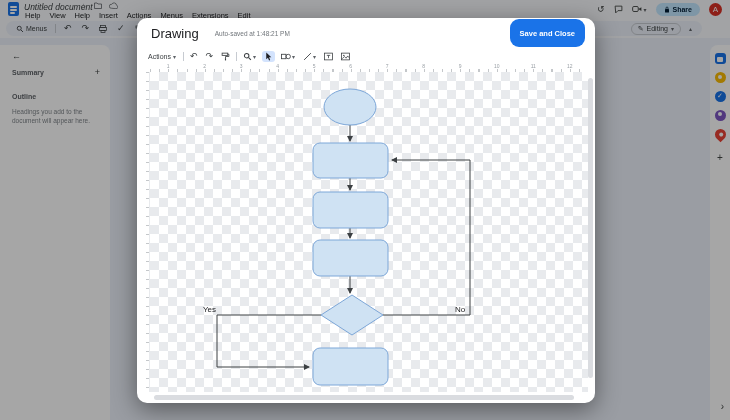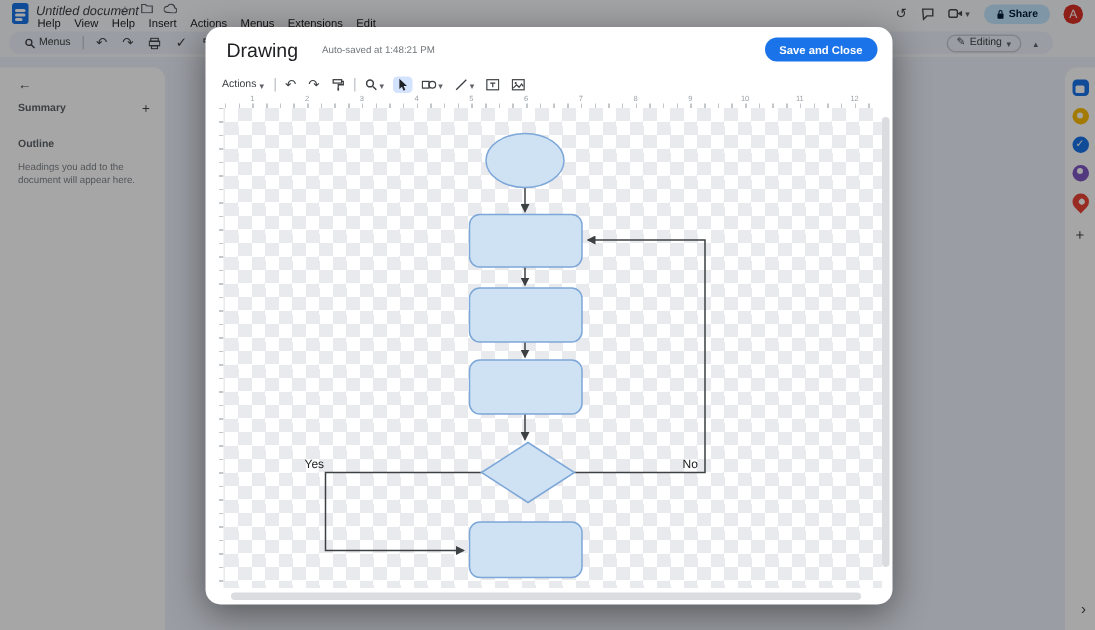--- a/index.html
+++ b/index.html
@@ -48,21 +48,21 @@
   .corner-chevron{position:absolute;right:6px;bottom:8px;font-size:10px;color:#444746;}
 
   
   .scrim{position:absolute;inset:0;background:rgba(0,0,0,0.35);z-index:50;}
 
   
   .dialog{position:absolute;left:137px;top:18px;width:458px;height:385px;background:#fff;border-radius:10px;box-shadow:0 6px 24px rgba(0,0,0,0.45);z-index:60;}
   .dlg-header{position:absolute;left:0;top:0;right:0;height:30px;display:flex;align-items:center;padding:0 10px 0 14px;box-sizing:border-box;}
   .dlg-title{font-size:13px;color:#202124;}
   .autosave{margin-left:16px;font-size:6.5px;color:#70757a;}
-  .save-btn{margin-left:auto;background:#1a73e8;color:#fff;border:none;border-radius:9px;height:16px;padding:0 10px;font-size:7.5px;font-weight:bold;}
+  .save-btn{margin-left:auto;background:#1a73e8;color:#fff;border:none;border-radius:9px;height:28px;padding:0 10px;font-size:7.5px;font-weight:bold;}
   .dlg-toolbar{position:absolute;left:8px;top:31px;right:8px;height:15px;display:flex;align-items:center;gap:4px;font-size:7px;color:#3c4043;}
   .actions-btn{border:none;background:none;display:inline-flex;align-items:center;gap:2px;font-size:7px;color:#3c4043;padding:0 3px;}
   .dtb{border:none;background:none;padding:1px 2px;display:inline-flex;align-items:center;gap:1px;color:#3c4043;border-radius:3px;}
   .dtb.active{background:#d3e3fd;}
   .caret{font-size:6px;color:#5f6368;}
 
   .h-ruler{position:absolute;left:13px;top:46px;width:438px;height:8px;background:
      repeating-linear-gradient(to right,#c4c7ca 0 1px,transparent 1px 9.125px) bottom/100% 3px no-repeat #fff;
      display:flex;}
   .h-ruler span{width:36.5px;text-align:center;font-size:5px;color:#9aa0a6;line-height:5px;}

